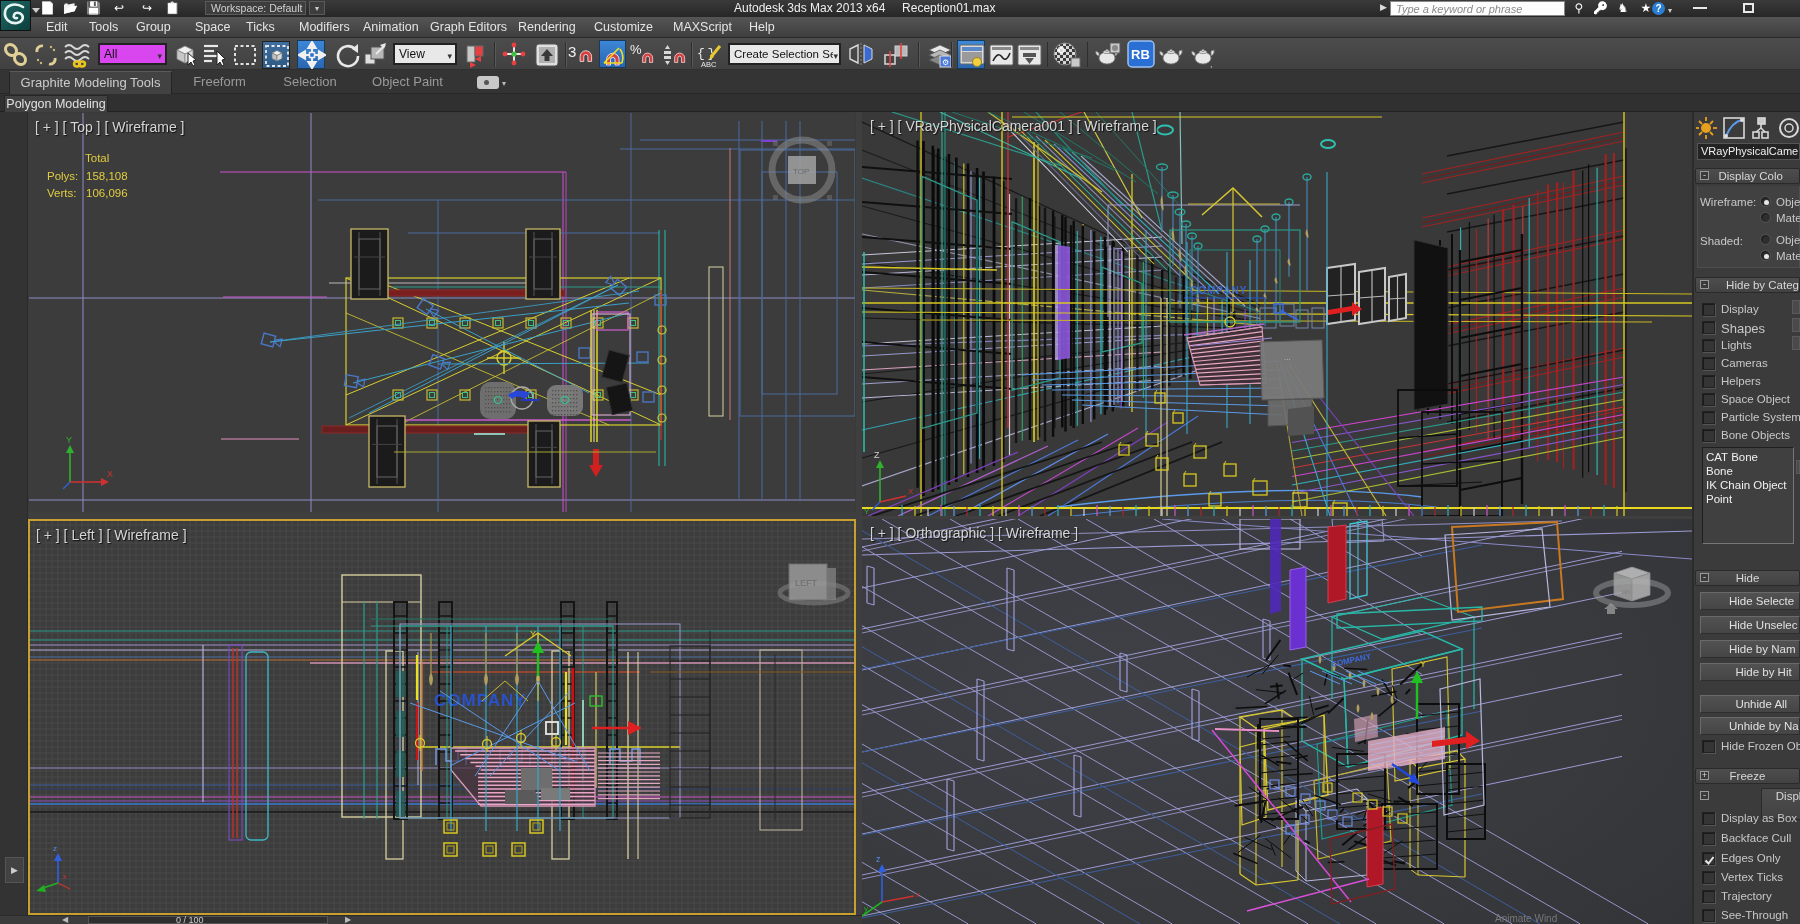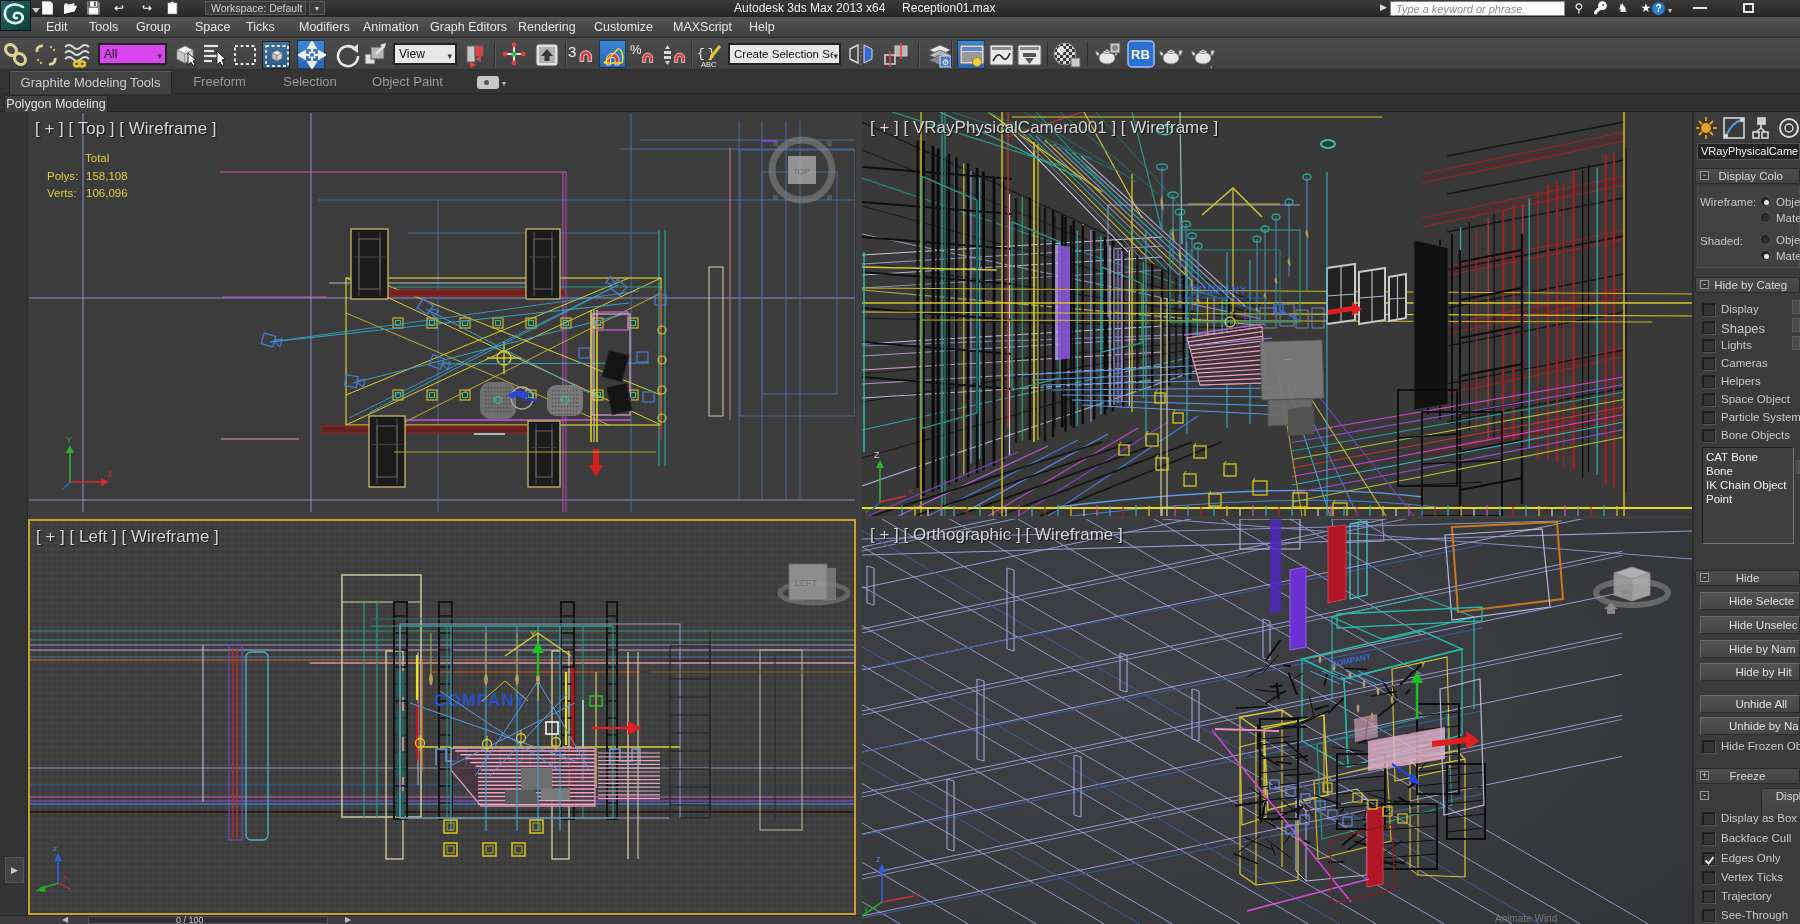--- a/index.html
+++ b/index.html
@@ -1,17 +1,17 @@
 <!DOCTYPE html>
 <html><head><meta charset="utf-8"><style>
 *{margin:0;padding:0;box-sizing:border-box}
 html,body{width:1800px;height:924px;overflow:hidden;background:#333;font-family:"Liberation Sans",sans-serif}
 #root{position:absolute;top:0;left:0;width:1800px;height:924px;background:#333;overflow:hidden}
 .abs{position:absolute}
-.vplabel{position:absolute;color:#d5d5d5;font-size:17px;letter-spacing:0px;text-shadow:1px 1px 1px #111;z-index:5;font-family:"Liberation Sans",sans-serif}
+.vplabel{position:absolute;color:#d5d5d5;font-size:14px;letter-spacing:0px;text-shadow:1px 1px 1px #111;z-index:5;font-family:"Liberation Sans",sans-serif}
 </style></head>
 <body>
 <div id="root">
 <div class="abs" style="left:0;top:0;width:1800px;height:17px;background:linear-gradient(#3a3a3a,#272727)"></div>
     <div class="abs" style="left:0;top:0;width:31px;height:31px;background:linear-gradient(135deg,#1e6a66,#0c3e3c);border:1px solid #111;z-index:20">
 <svg width="29" height="29" viewBox="0 0 29 29">
         <path d="M22 6 C14 1 5 4 4 11 C3 18 9 23 16 22 C21 21 23 17 21 14 C19 11 14 11 13 14 C12 16 14 18 16 17" stroke="#e8f4f2" stroke-width="2.6" fill="none" stroke-linecap="round"></path>
       </svg></div>
     <div class="abs" style="left:32px;top:8px;width:0;height:0;border-left:4px solid transparent;border-right:4px solid transparent;border-top:5px solid #ccc;z-index:21"></div>
     <div class="abs" style="left:38px;top:0px;width:20px;height:16px;color:#c8c8c8;font-size:12px;text-align:center;line-height:16px;filter:grayscale(1) brightness(1.35)">📄</div>
@@ -1586,21 +1586,21 @@
     <div class="abs" style="left:1776px;top:196px;color:#c8c8c8;font-size:11.5px">Objec</div>
     <div class="abs" style="left:1760px;top:212px;width:11px;height:11px;border-radius:6px;background:#2e2e2e;border:1px solid #555;box-shadow:inset 1px 1px 1px #1a1a1a"></div>
     <div class="abs" style="left:1776px;top:212px;color:#c8c8c8;font-size:11.5px">Mater</div>
     <div class="abs" style="left:1700px;top:235px;color:#c8c8c8;font-size:11.5px">Shaded:</div>
     <div class="abs" style="left:1760px;top:234px;width:11px;height:11px;border-radius:6px;background:#2e2e2e;border:1px solid #555;box-shadow:inset 1px 1px 1px #1a1a1a"></div>
     <div class="abs" style="left:1776px;top:234px;color:#c8c8c8;font-size:11.5px">Objec</div>
     <div class="abs" style="left:1760px;top:250px;width:11px;height:11px;border-radius:6px;background:#2e2e2e;border:1px solid #555;box-shadow:inset 1px 1px 1px #1a1a1a">
       <div style="position:absolute;left:3px;top:3px;width:5px;height:5px;border-radius:3px;background:#e8e8e8"></div>
     </div>
     <div class="abs" style="left:1776px;top:250px;color:#c8c8c8;font-size:11.5px">Mater</div>
-    <div class="abs" style="left:1695px;top:277px;width:105px;height:16px;background:linear-gradient(#4d4d4d,#424242);border:1px solid #2a2a2a;border-radius:2px;color:#d8d8d8;font-size:11.5px;text-align:center;line-height:14px">&nbsp;&nbsp;Hide by Categ</div>
+    <div class="abs" style="left:1695px;top:277px;width:105px;height:16px;background:linear-gradient(#4d4d4d,#424242);border:1px solid #2a2a2a;border-radius:2px;color:#d8d8d8;font-size:11.5px;text-align:right;line-height:14px">&nbsp;&nbsp;Hide by Categ</div>
     <div class="abs" style="left:1700px;top:280px;width:9px;height:9px;border:1px solid #999;color:#ddd;font-size:9px;text-align:center;line-height:7px;background:#3a3a3a">-</div>
     <div class="abs" style="left:1702px;top:303px;width:13px;height:13px;background:#353535;border:1px solid #222;box-shadow:inset 1px 1px 0 #1a1a1a, 1px 1px 0 #555"></div>
     <div class="abs" style="left:1721px;top:303px;color:#c8c8c8;font-size:11.5px;white-space:nowrap">Display</div>
     <div class="abs" style="left:1702px;top:321px;width:13px;height:13px;background:#353535;border:1px solid #222;box-shadow:inset 1px 1px 0 #1a1a1a, 1px 1px 0 #555"></div>
     <div class="abs" style="left:1721px;top:321px;color:#c8c8c8;font-size:13px;white-space:nowrap">Shapes</div>
     <div class="abs" style="left:1702px;top:339px;width:13px;height:13px;background:#353535;border:1px solid #222;box-shadow:inset 1px 1px 0 #1a1a1a, 1px 1px 0 #555"></div>
     <div class="abs" style="left:1721px;top:339px;color:#c8c8c8;font-size:11.5px;white-space:nowrap">Lights</div>
     <div class="abs" style="left:1702px;top:357px;width:13px;height:13px;background:#353535;border:1px solid #222;box-shadow:inset 1px 1px 0 #1a1a1a, 1px 1px 0 #555"></div>
     <div class="abs" style="left:1721px;top:357px;color:#c8c8c8;font-size:11.5px;white-space:nowrap">Cameras</div>
     <div class="abs" style="left:1702px;top:375px;width:13px;height:13px;background:#353535;border:1px solid #222;box-shadow:inset 1px 1px 0 #1a1a1a, 1px 1px 0 #555"></div>

